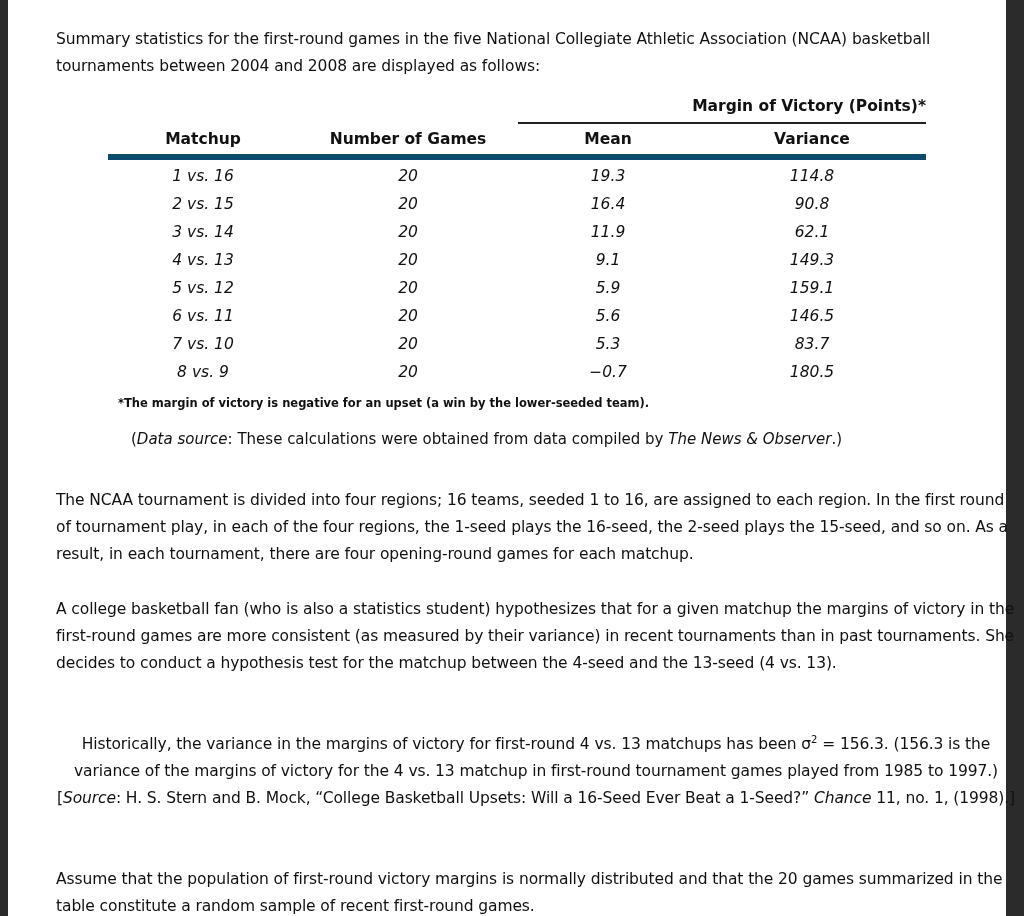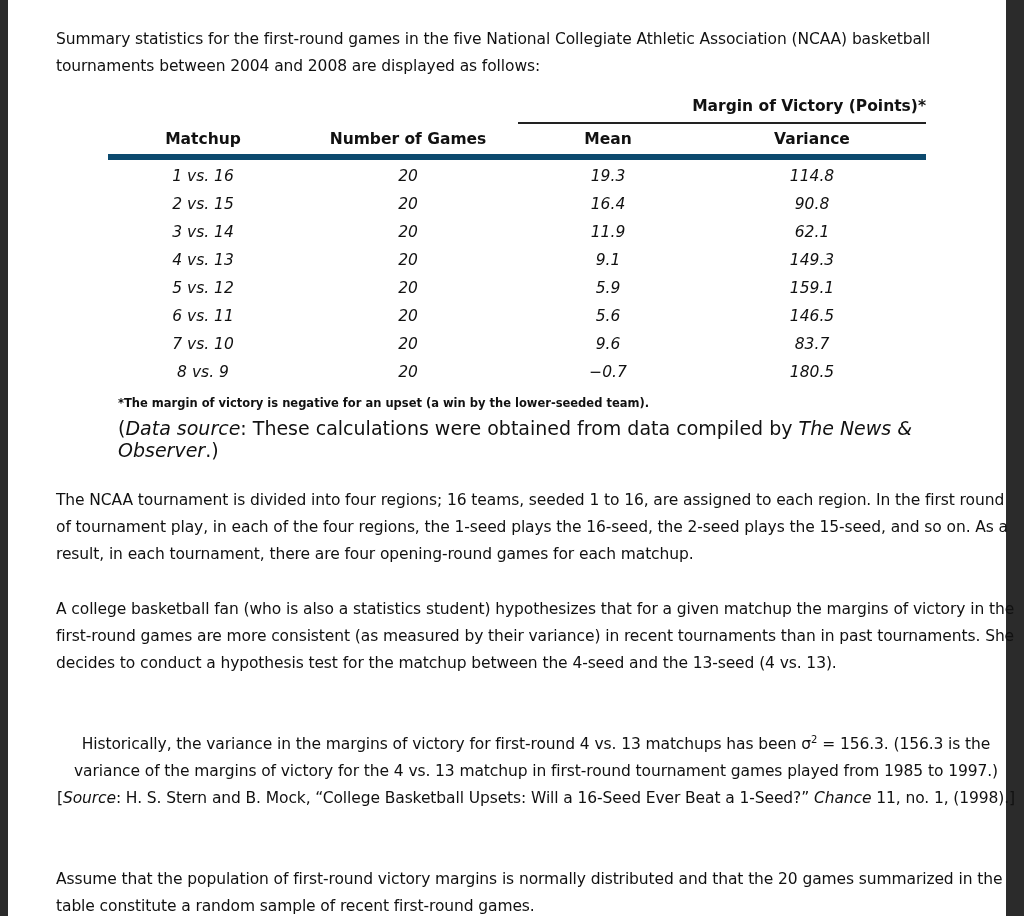--- a/index.html
+++ b/index.html
@@ -34,21 +34,21 @@
   tr.group-row th { height: 32px; vertical-align: middle; text-align: right; }
   th.group-head { border-bottom: 2px solid #222; }
   tr.head-row th { height: 30px; border-bottom: 6px solid #0c4a6e; vertical-align: middle; }
   tr.first-data td { padding-top: 2px; }
   .footnote {
     position: absolute; left: 110px; top: 396px;
     font-size: 11.5px; margin: 0; font-weight: bold;
   }
   .datasource {
     position: absolute; left: 110px; top: 417px;
-    font-size: 19px; margin: 0;
+    font-size: 15px; margin: 13px;
   }
   .p1 { top: 471px; }
   .p2 { top: 580px; }
   .p3 { top: 715px; text-align: center; }
   .p4 { top: 850px; }
   sup { font-size: 10px; line-height: 0; }
 </style>
 </head>
 <body>
 
@@ -109,21 +109,21 @@
       </tr>
       <tr>
         <td>6 vs. 11</td>
         <td>20</td>
         <td>5.6</td>
         <td>146.5</td>
       </tr>
       <tr>
         <td>7 vs. 10</td>
         <td>20</td>
-        <td>9.6</td>
+        <td>5.3</td>
         <td>83.7</td>
       </tr>
       <tr>
         <td>8 vs. 9</td>
         <td>20</td>
         <td>−0.7</td>
         <td>180.5</td>
       </tr>
     </tbody>
   </table>

